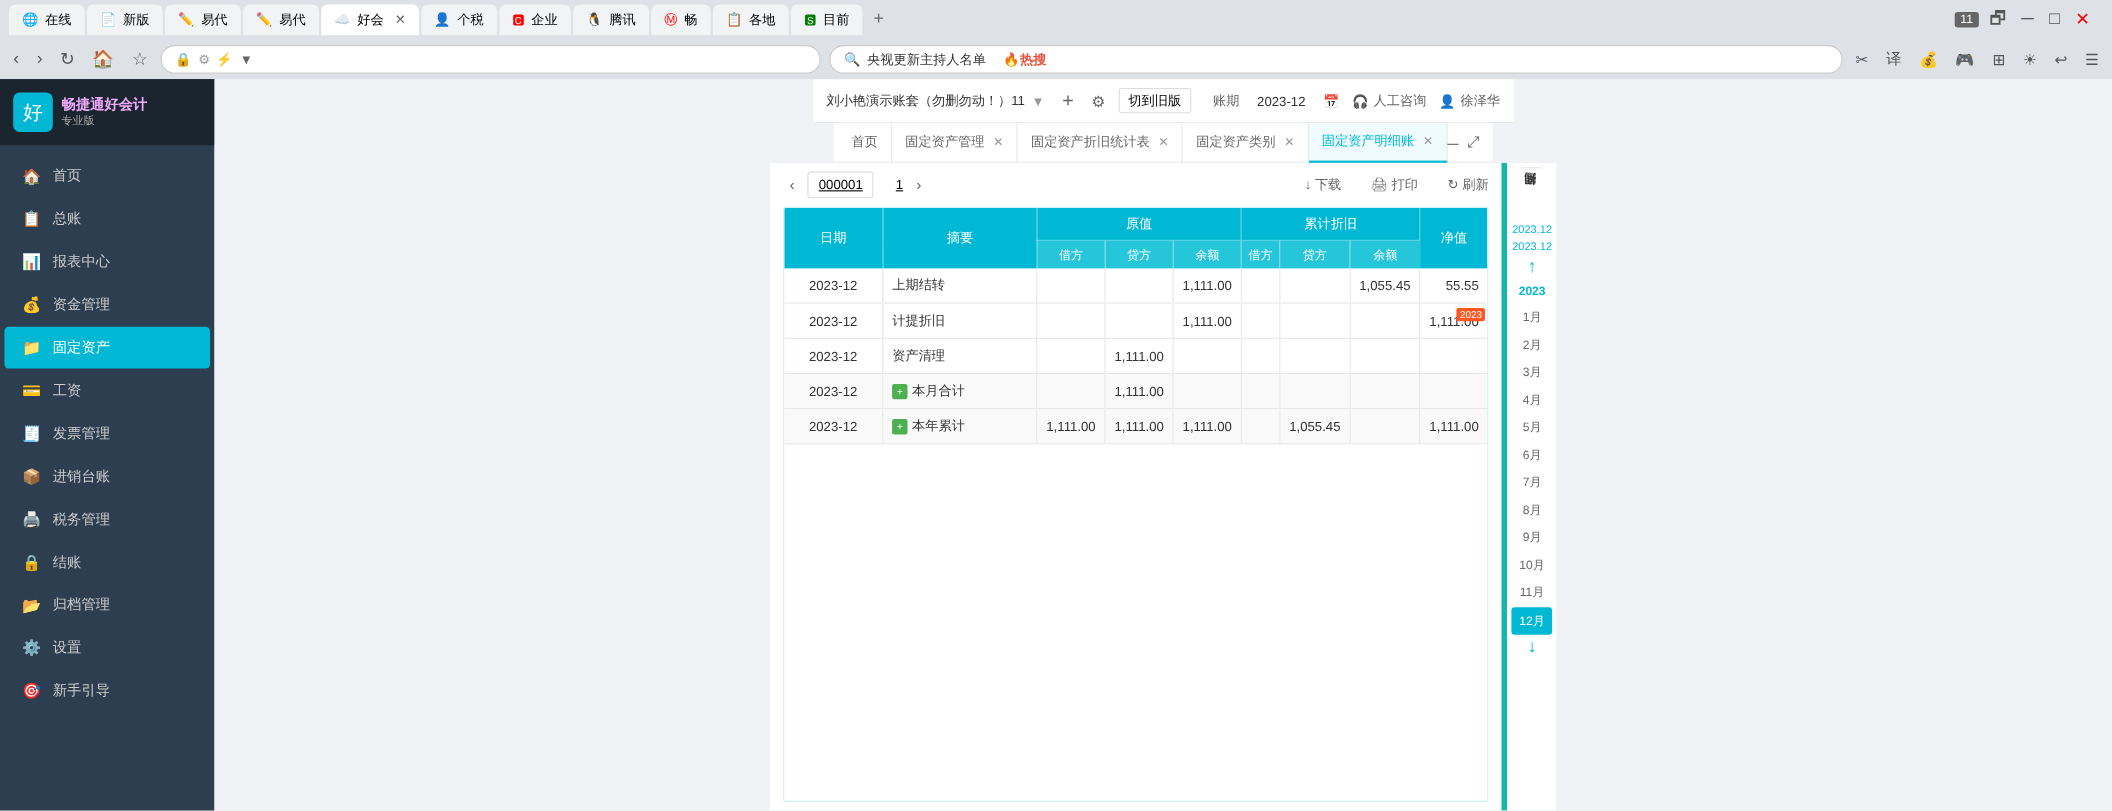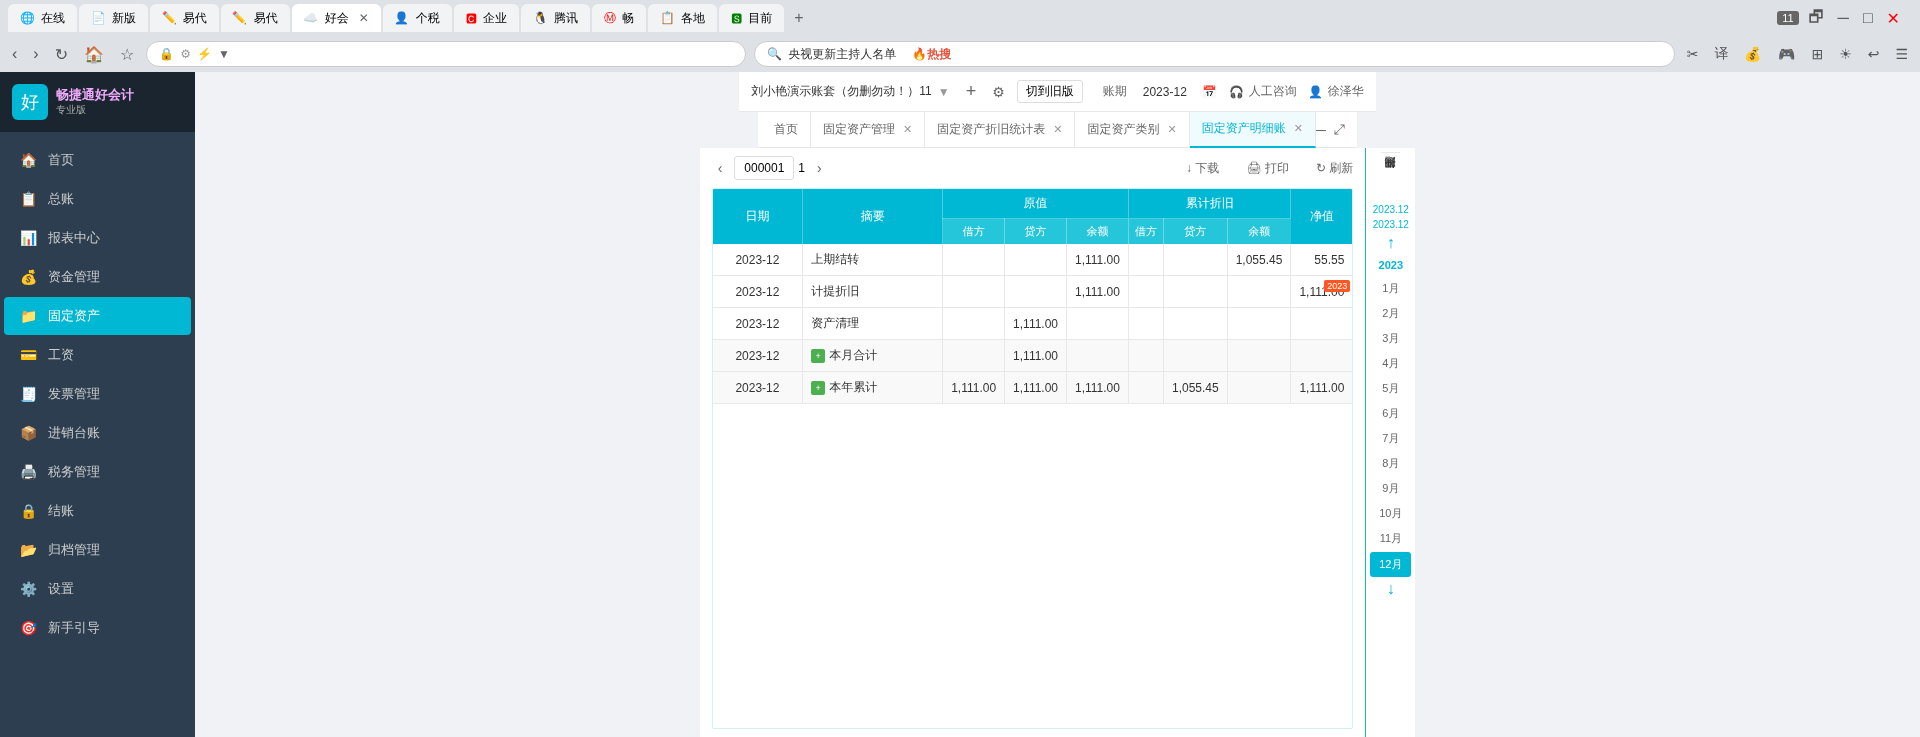--- a/index.html
+++ b/index.html
@@ -60,21 +60,21 @@
     .tab-window-btn { background: none; border: none; cursor: pointer; font-size: 14px; color: #666; }
 
     
     .content-area { flex: 1; display: flex; overflow: hidden; }
     .ledger-content { flex: 1; background: #fff; display: flex; flex-direction: column; overflow: hidden; padding: 8px 12px; }
 
     
     .pagination-row { display: flex; align-items: center; justify-content: space-between; margin-bottom: 8px; }
     .page-nav { display: flex; align-items: center; gap: 6px; }
     .page-nav-btn { background: none; border: none; cursor: pointer; font-size: 14px; color: #666; padding: 2px 6px; }
-    .page-number { display: flex; align-items: center; gap: 4px; }
+    .page-number { display: flex; align-items: center; gap: 20px; text-decoration: underline; }
     .page-num-input { width: 60px; height: 24px; border: 1px solid #ddd; border-radius: 3px; text-align: center; font-size: 12px; }
     .action-btns { display: flex; align-items: center; gap: 27px; }
     .action-btn { display: flex; align-items: center; gap: 4px; font-size: 12px; color: #666; cursor: pointer; background: none; border: none; }
 
     
     .ledger-table { flex: 1; border: 1px solid #d0f0f5; border-radius: 2px; overflow: hidden; }
     table { width: 100%; border-collapse: collapse; font-size: 12px; }
     thead tr { background: #00b8d4; color: #fff; }
     thead th { padding: 8px 6px; text-align: center; border-right: 1px solid rgba(255,255,255,0.3); font-weight: 500; }
     thead th:last-child { border-right: none; }
@@ -84,21 +84,21 @@
     tbody tr { border-bottom: 1px solid #e8e8e8; }
     tbody td { padding: 7px 8px; text-align: center; color: #333; border-right: 1px solid #e8e8e8; }
     tbody td:last-child { border-right: none; }
     .td-desc { text-align: left; }
     .td-num { text-align: right; }
     .row-monthly td { background: #f9f9f9; }
     .row-annual td { background: #f9f9f9; }
     .row-icon { display: inline-flex; align-items: center; justify-content: center; width: 14px; height: 14px; background: #4caf50; color: #fff; border-radius: 2px; font-size: 9px; margin-right: 4px; }
 
     
-    .right-panel { width: 50px; background: #fff; border-left: 1px solid #14b8a6; display: flex; flex-direction: column; padding: 4px 0; }
+    .right-panel { width: 50px; background: #fff; border-left: 5px solid #14b8a6; display: flex; flex-direction: column; padding: 4px 0; }
     .month-item { font-size: 11px; color: #666; text-align: center; padding: 5px 2px; cursor: pointer; }
     .month-item.active { background: #00b8d4; color: #fff; border-radius: 3px; margin: 1px 4px; }
     .month-item.current-year { color: #00b8d4; font-weight: bold; }
     .scroll-up-btn, .scroll-down-btn { background: none; border: none; cursor: pointer; text-align: center; padding: 2px; color: #00b8d4; font-size: 16px; }
   </style>
 </head>
 <body>
 
 <div class="browser-chrome">
   <div class="tab-bar">

